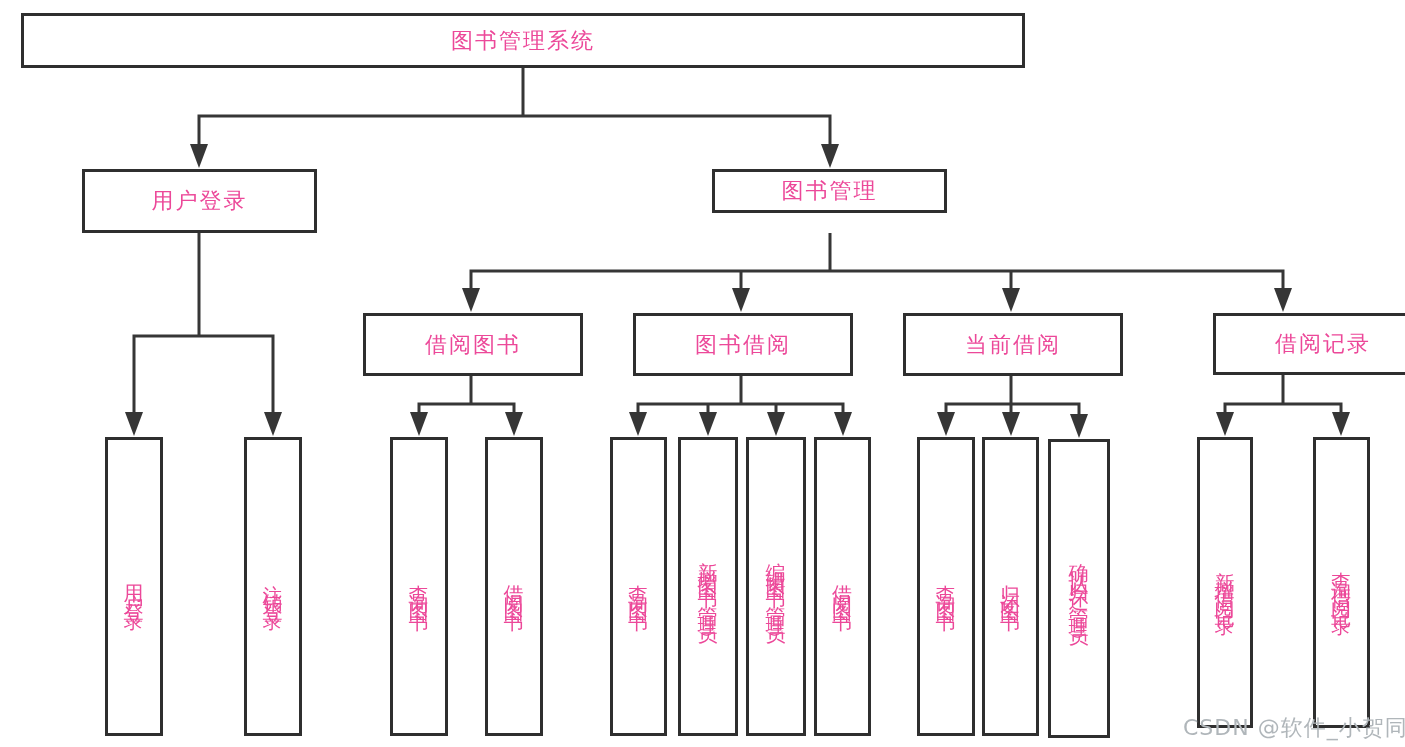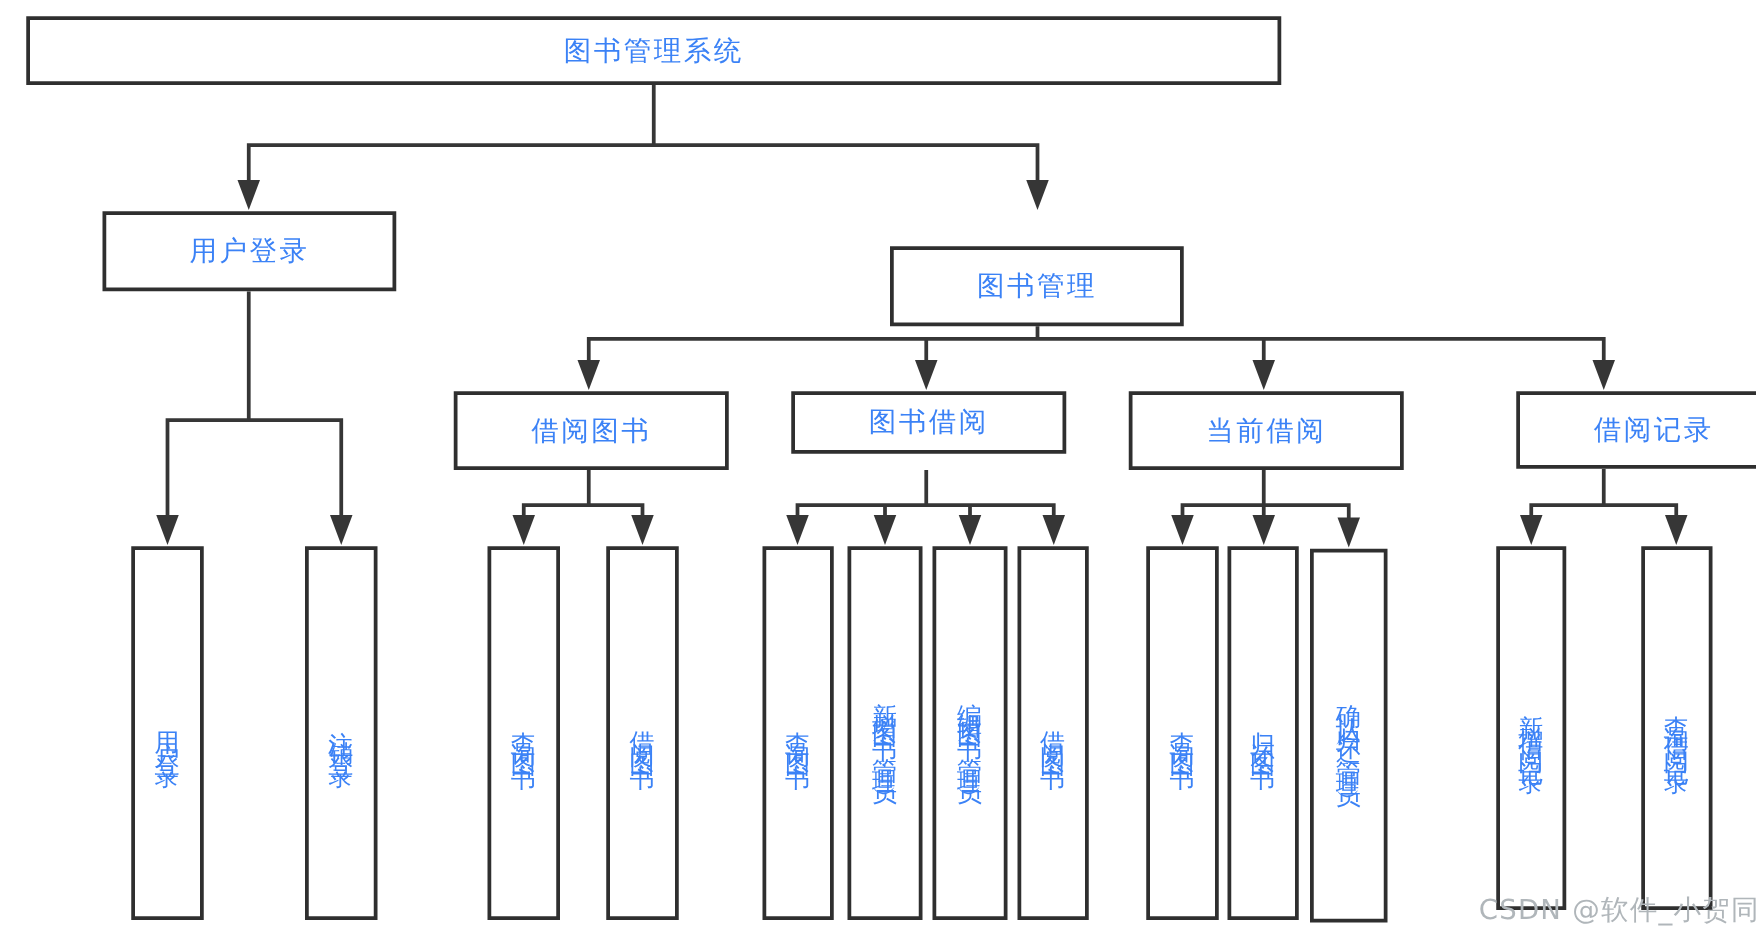--- a/index.html
+++ b/index.html
@@ -18,21 +18,21 @@
     pointer-events: none;
   }
   .box {
     position: absolute;
     box-sizing: border-box;
     border: 3px solid #2f2f2f;
     background: #ffffff;
     display: flex;
     align-items: center;
     justify-content: center;
-    color: #3b82f6;
+    color: #ec4899;
   }
   .box.h span {
     font-size: 22px;
     letter-spacing: 2px;
     white-space: nowrap;
   }
   .box.v span {
     writing-mode: vertical-rl;
     text-orientation: mixed;
     font-size: 20px;
@@ -102,28 +102,28 @@
     </g>
   </svg>
 
   <div class="box h" style="left:21px;top:13px;width:1004px;height:55px;">
     <span>图书管理系统</span>
   </div>
 
   <div class="box h" style="left:82px;top:169px;width:235px;height:64px;">
     <span>用户登录</span>
   </div>
-  <div class="box h" style="left:712px;top:169px;width:235px;height:64px;margin-top:28px;">
+  <div class="box h" style="left:712px;top:169px;width:235px;height:44px;">
     <span>图书管理</span>
   </div>
 
   <div class="box h" style="left:363px;top:313px;width:220px;height:63px;">
     <span>借阅图书</span>
   </div>
-  <div class="box h" style="left:633px;top:313px;width:220px;height:50px;">
+  <div class="box h" style="left:633px;top:313px;width:220px;height:63px;">
     <span>图书借阅</span>
   </div>
   <div class="box h" style="left:903px;top:313px;width:220px;height:63px;align-items:center;">
     <span>当前借阅</span>
   </div>
   <div class="box h" style="left:1173px;top:313px;width:220px;height:62px;margin-left:40px;">
     <span>借阅记录</span>
   </div>
 
   <div class="box v" style="left:105px;top:437px;width:58px;height:299px;">

